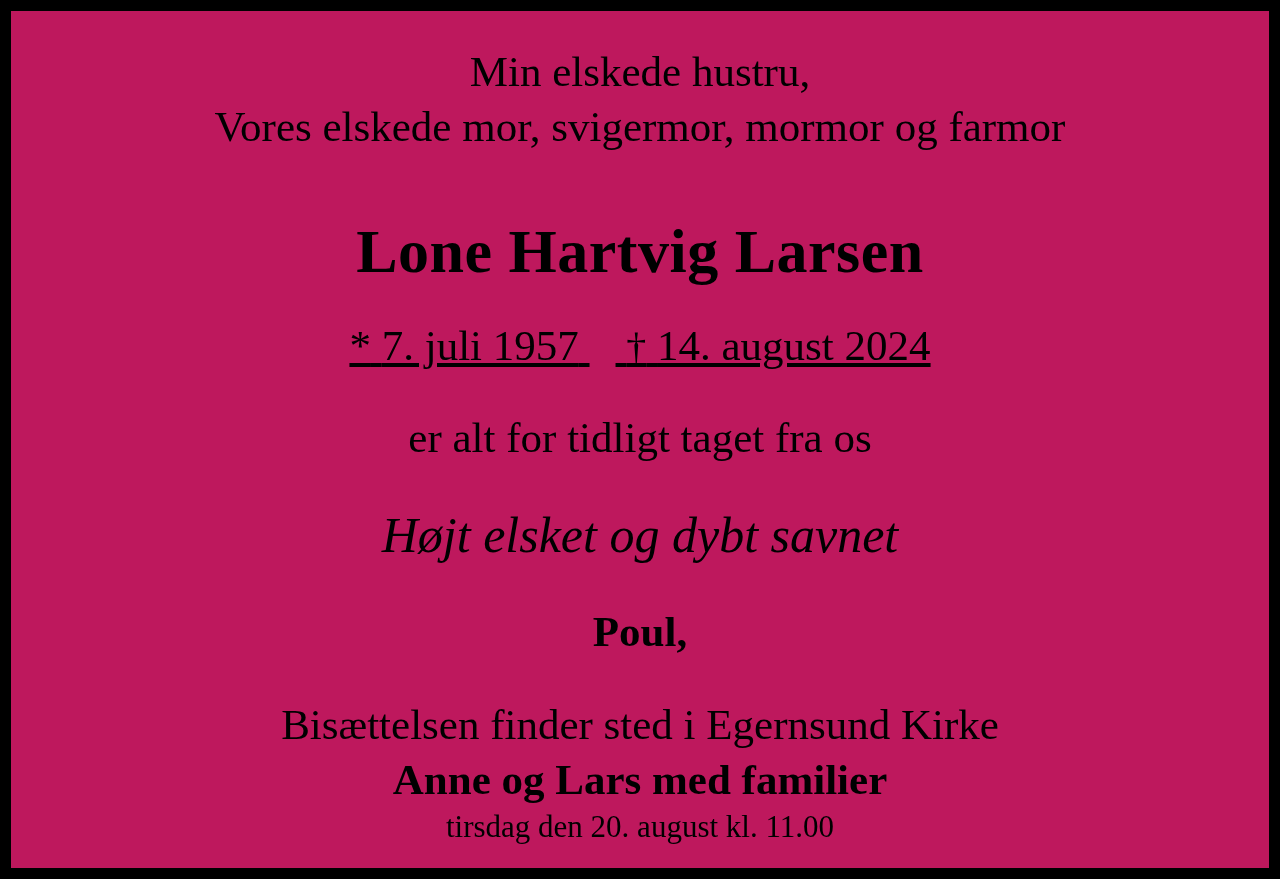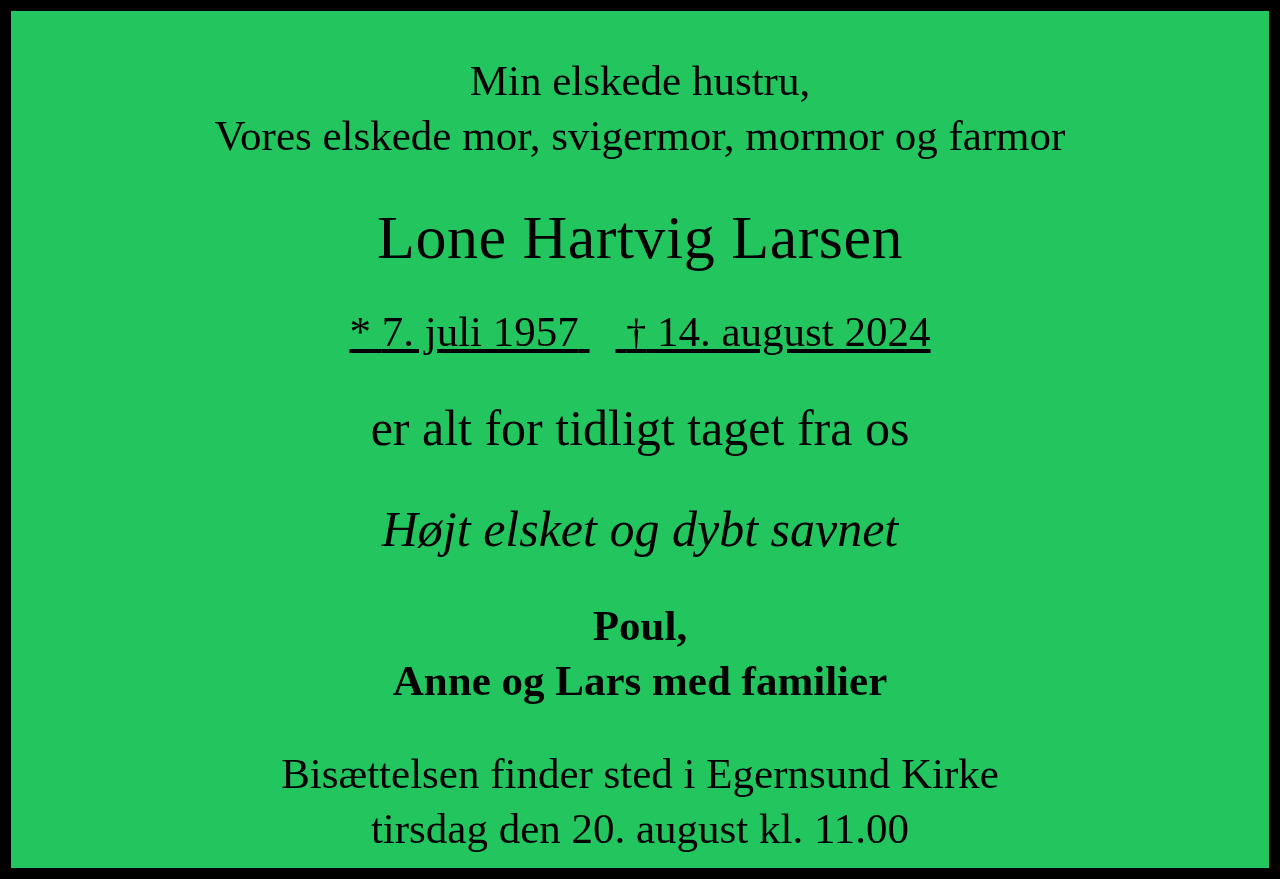--- a/index.html
+++ b/index.html
@@ -12,54 +12,54 @@
     height: 879px;
     font-family: "Liberation Serif", serif;
     color: #000000;
     overflow: hidden;
   }
   .notice-frame {
     box-sizing: border-box;
     width: 1280px;
     height: 879px;
     border: 11px solid #000000;
-    background: #22c55e;
+    background: #be185d;
     display: flex;
     flex-direction: column;
     align-items: center;
     justify-content: flex-start;
-    padding-top: 45px;
+    padding-top: 36px;
   }
   .line {
     text-align: center;
     line-height: 1.18;
     white-space: nowrap;
   }
   .intro {
     font-size: 43px;
   }
   .intro-1 { margin-bottom: 4px; }
   .intro-2 { margin-bottom: 8px; }
 
   .name {
     font-size: 62px;
-    font-weight: normal;
-    margin-top: 32px;
+    font-weight: bold;
+    margin-top: 55px;
     letter-spacing: 0.5px;
   }
   .dates {
     font-size: 43px;
     margin-top: 32px;
     text-decoration: underline;
   }
   .dates .sep-wide { display: inline-block; width: 26px; }
   .dates .dagger { font-size: 40px; }
 
   .taken {
-    font-size: 50px;
+    font-size: 43px;
     margin-top: 42px;
   }
   .loved {
     font-size: 50px;
     font-style: italic;
     margin-top: 42px;
   }
   .survivors-1 {
     font-size: 43px;
     font-weight: bold;
@@ -68,21 +68,21 @@
   .survivors-2 {
     font-size: 43px;
     font-weight: bold;
     margin-top: 4px;
   }
   .funeral-1 {
     font-size: 43px;
     margin-top: 42px;
   }
   .funeral-2 {
-    font-size: 43px;
+    font-size: 31px;
     margin-top: 4px;
   }
 </style>
 </head>
 <body>
 
 <div class="notice-frame">
 
   <div class="line intro intro-1">Min elskede hustru,</div>
   <div class="line intro intro-2">Vores elskede mor, svigermor, mormor og farmor</div>
@@ -95,18 +95,18 @@
     <span class="sep-wide"></span>
     <span class="dagger">†</span>
     <span>14. august 2024</span>
   </div>
 
   <div class="line taken">er alt for tidligt taget fra os</div>
 
   <div class="line loved">Højt elsket og dybt savnet</div>
 
   <div class="line survivors-1">Poul,</div>
+  <div class="line funeral-1">Bisættelsen finder sted i Egernsund Kirke</div>
+
   <div class="line survivors-2">Anne og Lars med familier</div>
-
-  <div class="line funeral-1">Bisættelsen finder sted i Egernsund Kirke</div>
   <div class="line funeral-2">tirsdag den 20. august kl. 11.00</div>
 
 </div>
 
 </body></html>

